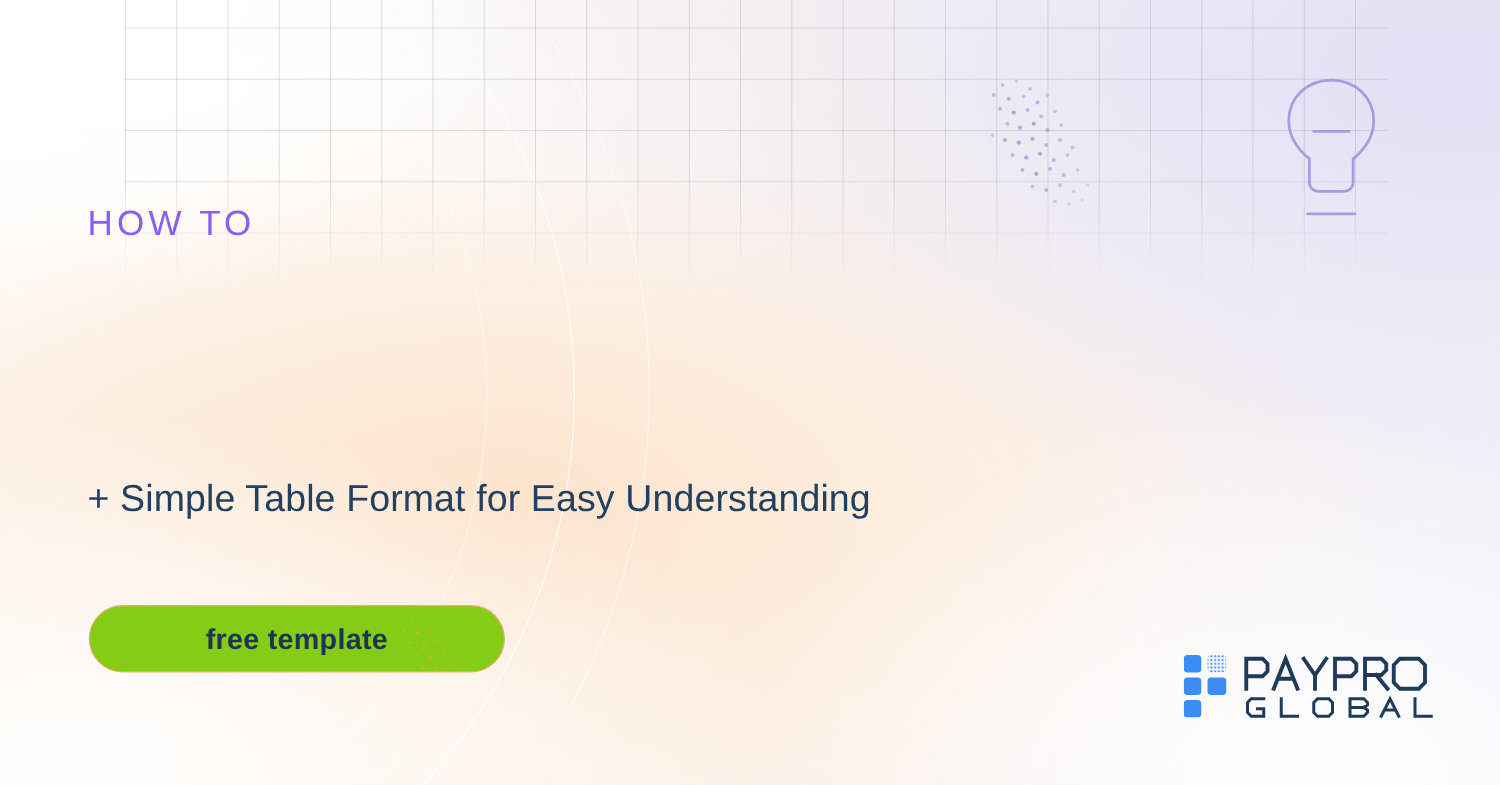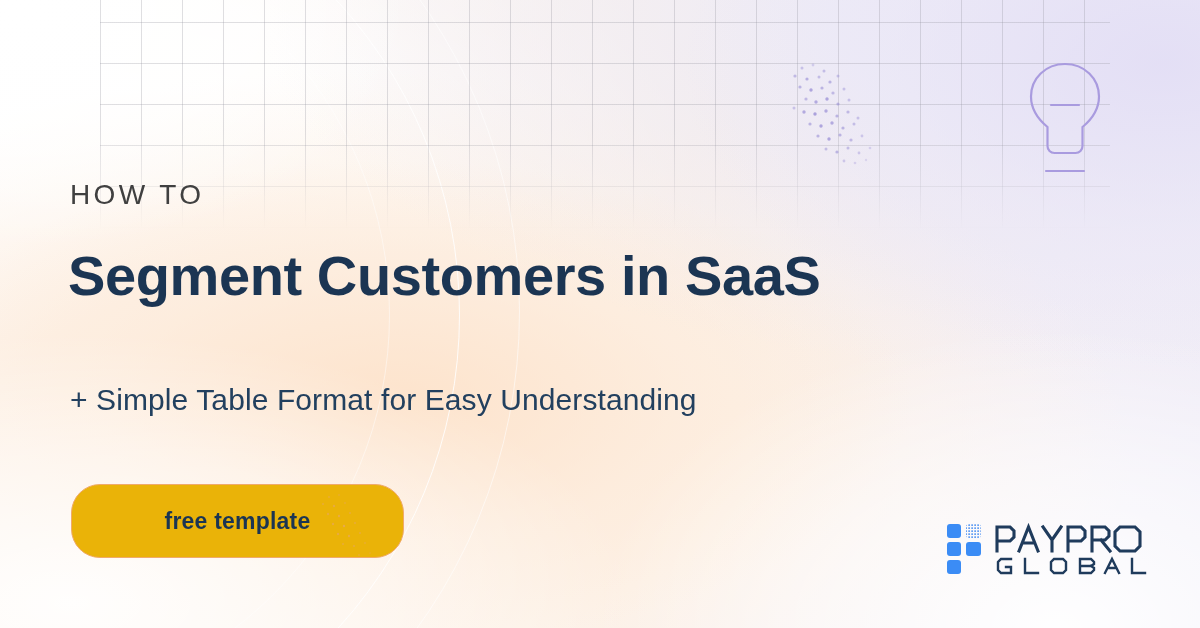--- a/index.html
+++ b/index.html
@@ -97,25 +97,25 @@
   }
 
   
   #content {
     position:absolute;
     left:70px; top:0;
     width:960px; height:628px;
   }
 
   #eyebrow {
-    position:absolute; top:179px; left:0;
+    position:absolute; top:163px; left:0;
     font-size:28px;
     font-weight:400;
     letter-spacing:3.4px;
-    color:#404040;
+    color:#8b5cf6;
     white-space:nowrap;
   }
 
   #headline {
     position:absolute; top:243px; left:-2px;
     font-size:56px;
     font-weight:700;
     letter-spacing:-0.4px;
     color:#1b3553;
     white-space:nowrap;
@@ -128,23 +128,23 @@
     letter-spacing:0.1px;
     color:#22405f;
     white-space:nowrap;
     margin-top:40px;
   }
 
   
   #pill {
     position:absolute;
     top:484px; left:1px;
-    width:333px; height:74px;
+    width:333px; height:54px;
     border-radius:29px;
-    background:#eab308;
+    background:#84cc16;
     border:1.2px solid #f0aa6b;
     overflow:hidden;
   }
   #pill-label {
     position:absolute;
     inset:0;
     display:flex; align-items:center; justify-content:center;
     font-size:23px;
     font-weight:700;
     letter-spacing:0.2px;
@@ -235,21 +235,20 @@
       <path d="M41 6 C 21.5 6 7 20.3 7 38.5 C 7 52.5 15 62 23.5 69 L 23.5 88 C 23.5 92 26.5 95 30.5 95 L 51.5 95 C 55.5 95 58.5 92 58.5 88 L 58.5 69 C 67 62 75 52.5 75 38.5 C 75 20.3 60.5 6 41 6 Z"></path>
       <line x1="27" y1="47" x2="55" y2="47"></line>
       <line x1="22" y1="113" x2="60" y2="113"></line>
     </g>
   </svg>
 
   <div id="content">
 
     <div id="eyebrow">HOW TO</div>
 
-    <h1 id="headline">Segment Customers in SaaS</h1>
 
     <div id="subheadline">+ Simple Table Format for Easy Understanding</div>
 
     <div id="pill">
       <svg id="pill-dots" viewBox="0 0 78 68">
         <g fill="#e8a765">
           <circle cx="20" cy="4" r="1.1" opacity="0.45"></circle>
           <circle cx="30" cy="2" r="1.0" opacity="0.35"></circle>
           <circle cx="14" cy="11" r="1.1" opacity="0.5"></circle>
           <circle cx="25" cy="13" r="1.2" opacity="0.6"></circle>

